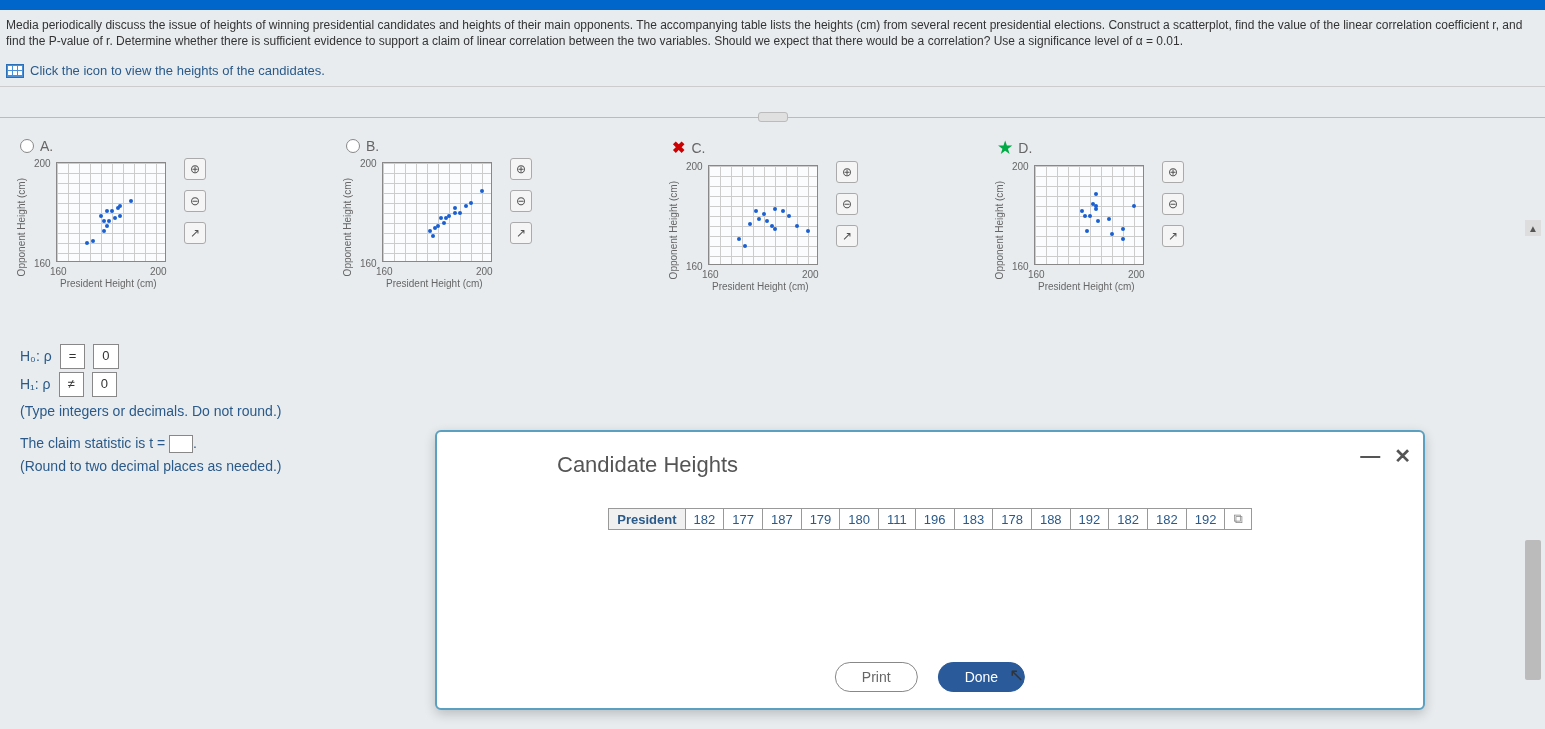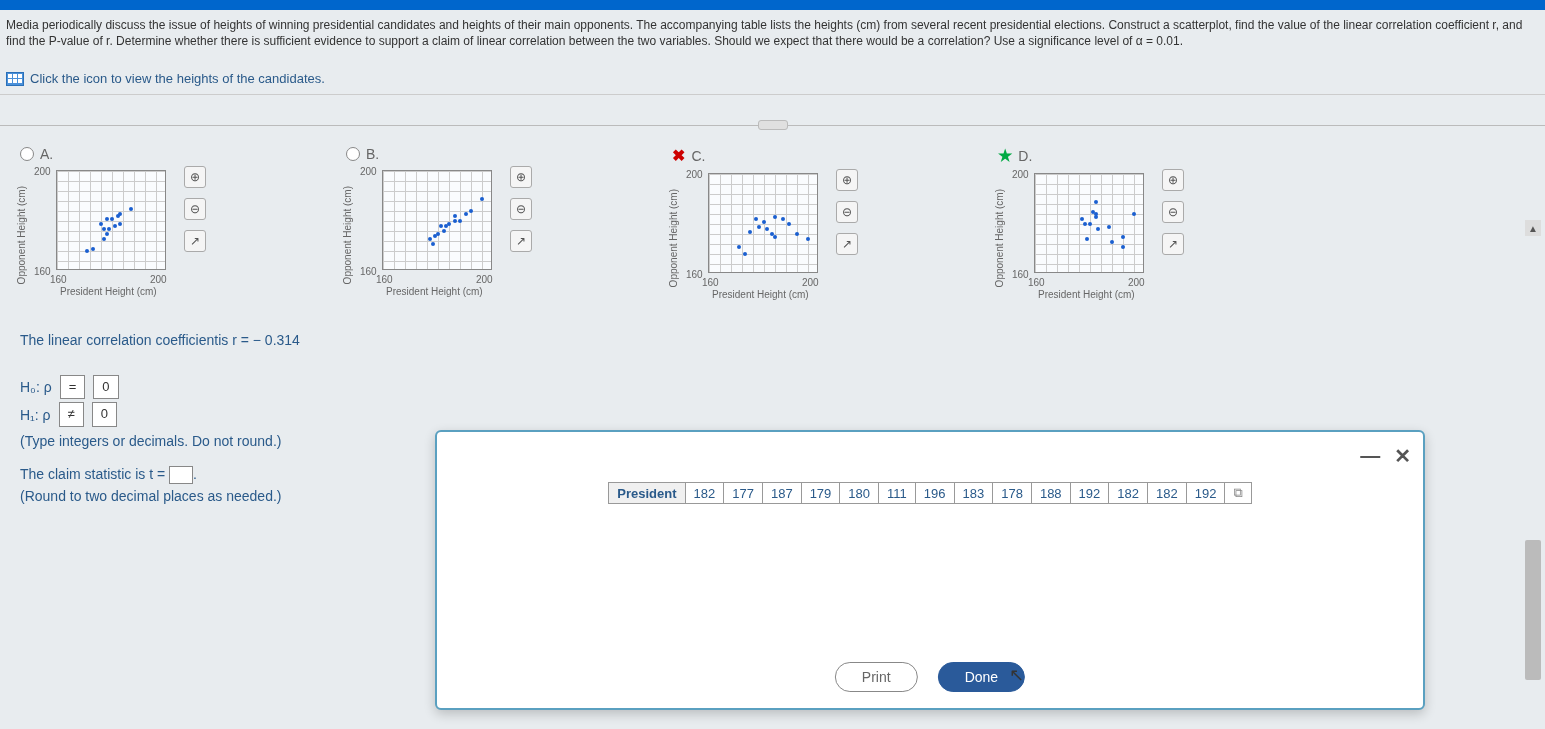--- a/index.html
+++ b/index.html
@@ -1,20 +1,20 @@
 <!DOCTYPE html>
 <html><head>
 <meta charset="utf-8">
 <style>
 * { box-sizing: border-box; margin: 0; padding: 0; }
 body { font-family: Arial, sans-serif; background: #e8ecef; color: #333; width: 1545px; height: 729px; overflow: hidden; position: relative; }
 .top-bar { height: 10px; background: #0066cc; }
 .question-area { padding: 8px 6px; background: #e8ecef; border-bottom: 1px solid #ccc; }
 .question-text { font-size: 12px; color: #333; line-height: 1.3; }
-.link-row { margin-top: 22px; display: flex; align-items: center; gap: 6px; }
+.link-row { margin-top: 14px; display: flex; align-items: center; gap: 6px; }
 .table-icon { width: 18px; height: 14px; background: #4a90d9; border: 1px solid #2a70b9; display: inline-flex; flex-wrap: wrap; padding: 1px; gap: 1px; }
 .table-icon span { width: 4px; height: 4px; background: #fff; }
 .link-text { color: #2a5a8a; font-size: 13px; }
 .divider { height: 1px; background: #bbb; margin: 30px 0 10px 0; position: relative; }
 .divider-handle { position: absolute; left: 50%; top: -5px; width: 30px; height: 10px; background: #e0e0e0; border: 1px solid #bbb; border-radius: 3px; transform: translateX(-50%); }
 .answer-area { padding: 10px 20px; position: relative; }
 .options-row { display: flex; gap: 140px; margin-bottom: 20px; }
 .option { display: flex; flex-direction: column; position: relative; }
 .option-label { display: flex; align-items: center; gap: 6px; font-size: 14px; color: #666; margin-bottom: 4px; }
 .radio { width: 14px; height: 14px; border: 1px solid #888; border-radius: 50%; background: #fff; display: inline-block; }
@@ -229,21 +229,20 @@
         <div class="chart-tools">
           <div class="tool-btn">⊕</div>
           <div class="tool-btn">⊖</div>
           <div class="tool-btn">↗</div>
         </div>
       </div>
     </div>
   </div>
 
   <div class="text-block">
-    <div>The linear correlation coefficientis r =  − 0.314</div>
     <div style="height:10px"></div>
     <div style="height:10px"></div>
     <div class="hypo-row">
       <span>H₀: ρ</span>
       <span class="hypo-box">=</span>
       <span class="hypo-box">0</span>
     </div>
     <div class="hypo-row">
       <span>H₁: ρ</span>
       <span class="hypo-box">≠</span>
@@ -255,20 +254,21 @@
     <div>(Round to two decimal places as needed.)</div>
   </div>
 
 </div>
 
 <div class="modal">
   <div class="modal-ctrls">
     <span class="modal-ctrl">—</span>
     <span class="modal-ctrl">✕</span>
   </div>
+  <div class="modal-title">Candidate Heights</div>
   <table class="data-table">
     <tbody>
         <tr id="row-president">
           <td class="hdr">President</td>
           <td>182</td>
           <td>177</td>
           <td>187</td>
           <td>179</td>
           <td>180</td>
           <td>111</td>

